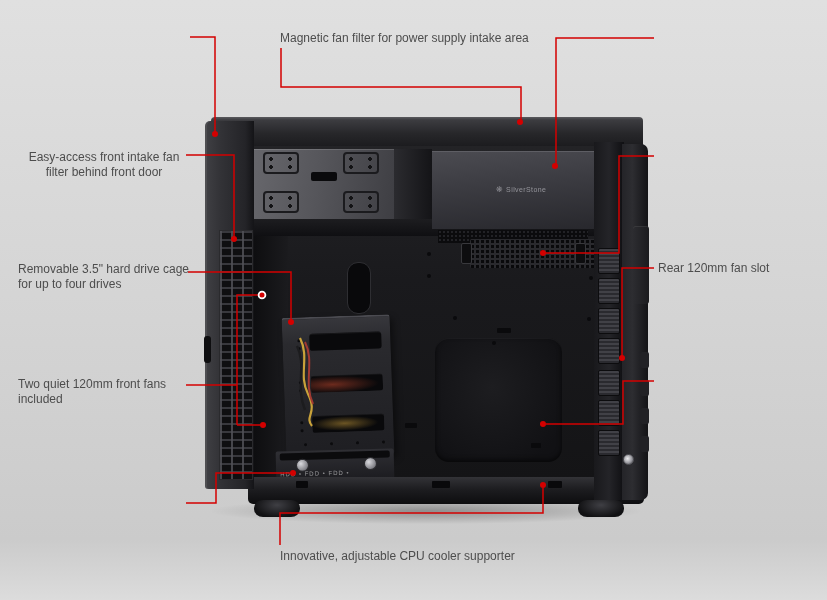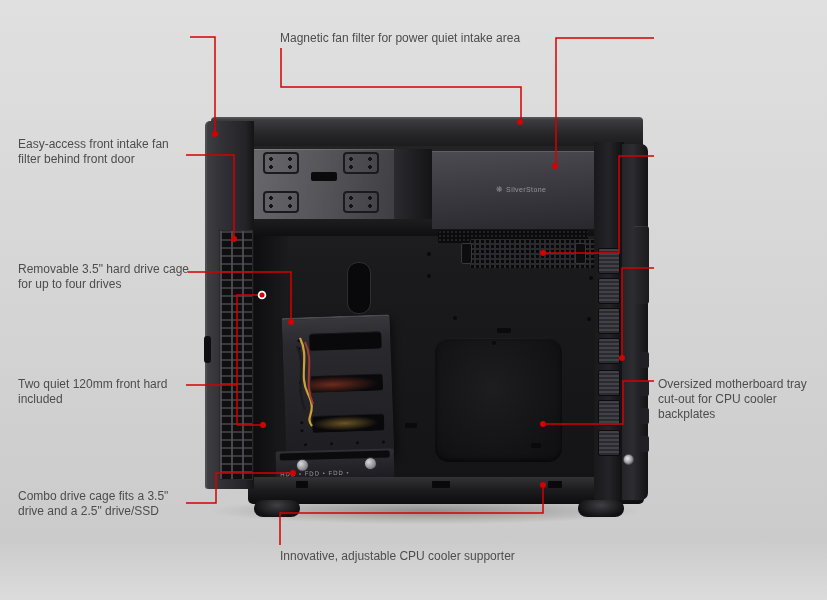--- a/index.html
+++ b/index.html
@@ -228,21 +228,20 @@
       <circle cx="262" cy="295" r="3.4" class="ring"></circle>
       <circle cx="263" cy="425" r="3"></circle>
       <polyline points="654,381 623,381 623,424 546,424"></polyline>
       <circle cx="543" cy="424" r="3"></circle>
       <polyline points="186,503 216,503 216,473 290,473"></polyline>
       <circle cx="293" cy="473" r="3"></circle>
       <polyline points="280,545 280,513 543,513 543,488"></polyline>
       <circle cx="543" cy="485" r="3"></circle>
     </svg>
   <div id="labels">
-      <div class="callout nowrap" style="left: 280px; top: 31px;">Magnetic fan filter for power quiet intake area</div>
-      <div class="callout" style="left: 18px; top: 137px; width: 172px;">Easy-access front intake fan filter behind front door</div>
+      <div class="callout nowrap" style="left: 280px; top: 31px;">Magnetic fan filter for power supply intake area</div>
+      <div class="callout" style="left: 18px; top: 150px; width: 172px; text-align: center;">Easy-access front intake fan filter behind front door</div>
       <div class="callout" style="left: 18px; top: 262px; width: 172px;">Removable 3.5" hard drive cage for up to four drives</div>
-      <div class="callout" style="left: 18px; top: 377px; width: 172px;">Two quiet 120mm front hard included</div>
-      <div class="callout" style="left: 658px; top: 377px; width: 168px;">Oversized motherboard tray cut-out for CPU cooler backplates</div>
-      <div class="callout" style="left: 18px; top: 489px; width: 178px;">Combo drive cage fits a 3.5" drive and a 2.5" drive/SSD</div>
+      <div class="callout" style="left: 658px; top: 261px; width: 165px;">Rear 120mm fan slot</div>
+      <div class="callout" style="left: 18px; top: 377px; width: 172px;">Two quiet 120mm front fans included</div>
       <div class="callout nowrap" style="left: 280px; top: 549px;">Innovative, adjustable CPU cooler supporter</div>
     </div>
 </div>
 
 </body></html>

